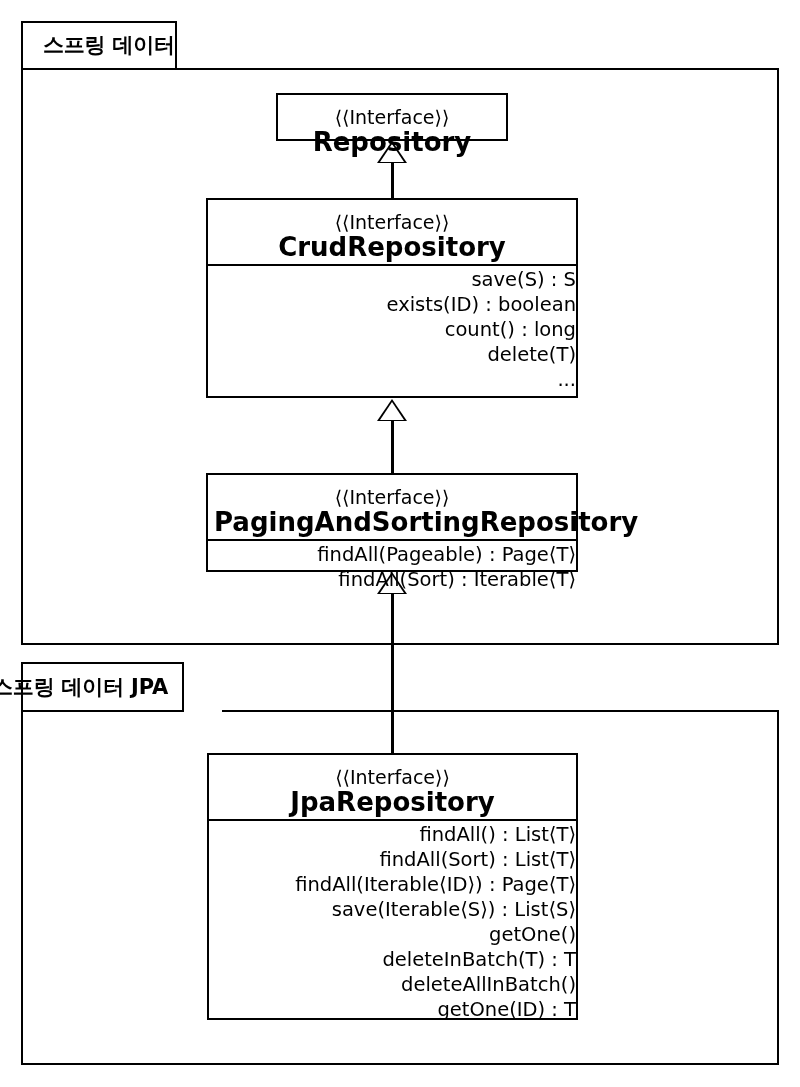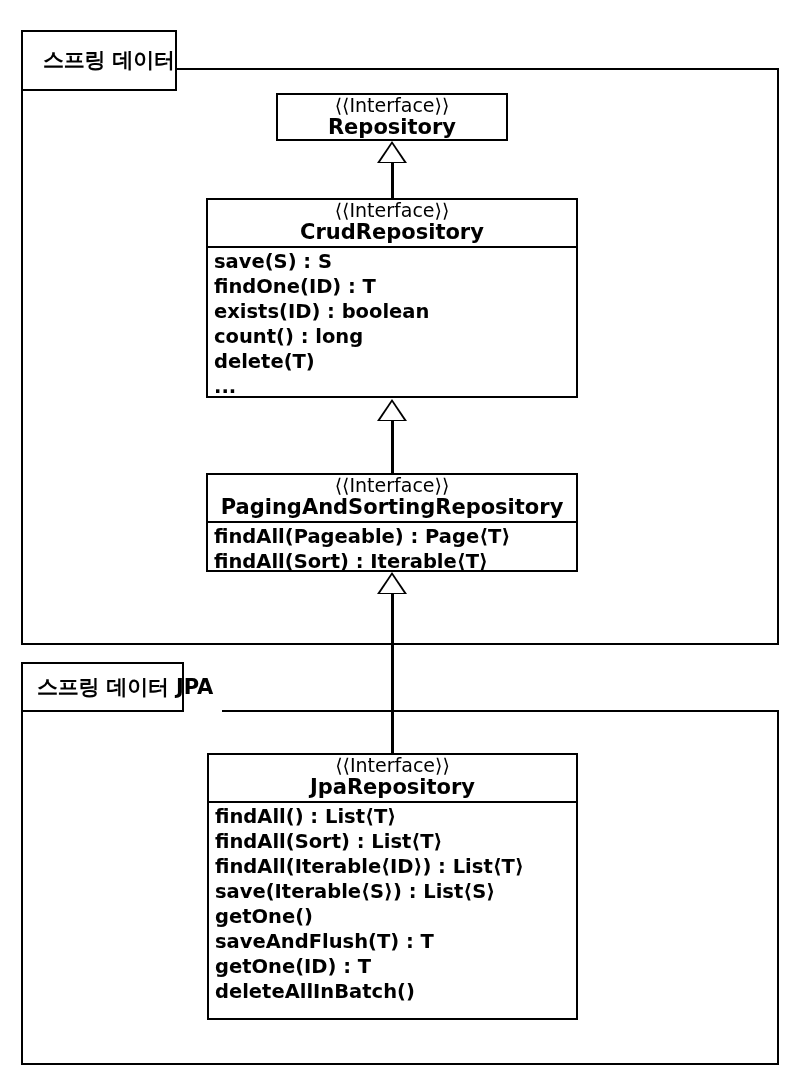--- a/index.html
+++ b/index.html
@@ -56,47 +56,46 @@
   .class-box {
     position: absolute;
     box-sizing: border-box;
     border: 2px solid #000;
     background: #fff;
     z-index: 6;
   }
   .class-header {
     box-sizing: border-box;
     text-align: center;
-    padding: 0 6px 3px 6px;
+    padding: 12px 6px 3px 6px;
   }
   .class-header.with-divider {
     border-bottom: 2px solid #000;
   }
   .stereotype {
     font-size: 19px;
     line-height: 1.08;
     font-weight: 400;
     white-space: nowrap;
   }
   .class-name {
-    font-size: 21px;
+    font-size: 26px;
     line-height: 1.08;
     font-weight: 700;
     white-space: nowrap;
   }
   .class-members {
     box-sizing: border-box;
     padding: 1px 0 2px 6px;
   }
   .member {
     font-size: 19.5px;
     line-height: 25px;
     white-space: nowrap;
-    text-align: left;
-    font-weight: bold;
+    text-align: right;
   }
 
   
   .gen-line {
     position: absolute;
     width: 3px;
     background: #000;
     z-index: 4;
   }
   .gen-tri {
@@ -119,29 +118,29 @@
     border-right: 12px solid transparent;
     border-bottom: 18px solid #fff;
   }
 </style>
 </head>
 <body>
 
 <div class="package">
   <div class="package-body" style="left:21px; top:68px; width:758px; height:577px;"></div>
   <div class="tab-notch" style="left:23px; top:66px; width:152px; height:5px;"></div>
-  <div class="package-tab" style="left:21px; top:30px; width:156px; height:61px;padding-left:20px;">
+  <div class="package-tab" style="left:21px; top:21px; width:156px; height:49px;padding-left:20px;">
     <span class="package-tab-label">스프링 데이터</span>
   </div>
 </div>
 
 <div class="package">
   <div class="package-body" style="left:21px; top:710px; width:758px; height:355px;"></div>
   <div class="tab-notch" style="left:23px; top:708px; width:199px; height:5px;"></div>
-  <div class="package-tab" style="left:21px; top:662px; width:163px; height:50px;">
+  <div class="package-tab" style="left:21px; top:662px; width:163px; height:50px;justify-content:flex-end;">
     <span class="package-tab-label">스프링 데이터 JPA</span>
   </div>
 </div>
 
 <div class="gen-line" style="left:390.5px; top:160px; height:38px;"></div>
 <div class="gen-tri" style="left:377px; top:141px;"></div>
 
 <div class="gen-line" style="left:390.5px; top:421px; height:52px;"></div>
 <div class="gen-tri" style="left:377px; top:399px;"></div>
 
@@ -155,21 +154,20 @@
   </div>
 </div>
 
 <div class="class-box" style="left:206px; top:198px; width:372px; height:200px;">
   <div class="class-header with-divider">
     <div class="stereotype">⟨⟨Interface⟩⟩</div>
     <div class="class-name">CrudRepository</div>
   </div>
   <div class="class-members">
     <div class="member">save(S) : S</div>
-    <div class="member">findOne(ID) : T</div>
     <div class="member">exists(ID) : boolean</div>
     <div class="member">count() : long</div>
     <div class="member">delete(T)</div>
     <div class="member">...</div>
   </div>
 </div>
 
 <div class="class-box" style="left:206px; top:473px; width:372px; height:99px;">
   <div class="class-header with-divider">
     <div class="stereotype">⟨⟨Interface⟩⟩</div>
@@ -182,20 +180,20 @@
 </div>
 
 <div class="class-box" style="left:207px; top:753px; width:371px; height:267px;">
   <div class="class-header with-divider">
     <div class="stereotype">⟨⟨Interface⟩⟩</div>
     <div class="class-name">JpaRepository</div>
   </div>
   <div class="class-members">
     <div class="member">findAll() : List⟨T⟩</div>
     <div class="member">findAll(Sort) : List⟨T⟩</div>
-    <div class="member">findAll(Iterable⟨ID⟩) : List⟨T⟩</div>
+    <div class="member">findAll(Iterable⟨ID⟩) : Page⟨T⟩</div>
     <div class="member">save(Iterable⟨S⟩) : List⟨S⟩</div>
     <div class="member">getOne()</div>
-    <div class="member">saveAndFlush(T) : T</div>
+    <div class="member">deleteInBatch(T) : T</div>
+    <div class="member">deleteAllInBatch()</div>
     <div class="member">getOne(ID) : T</div>
-    <div class="member">deleteAllInBatch()</div>
   </div>
 </div>
 
 </body></html>

